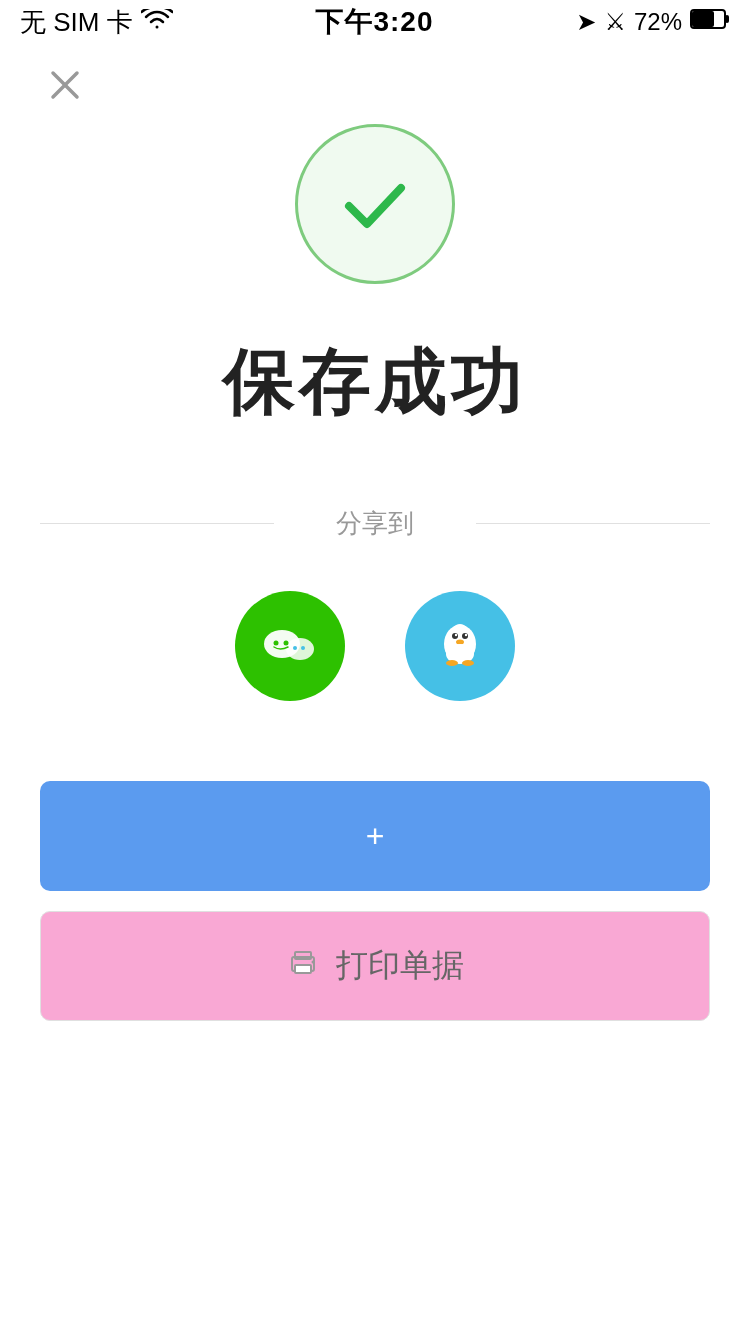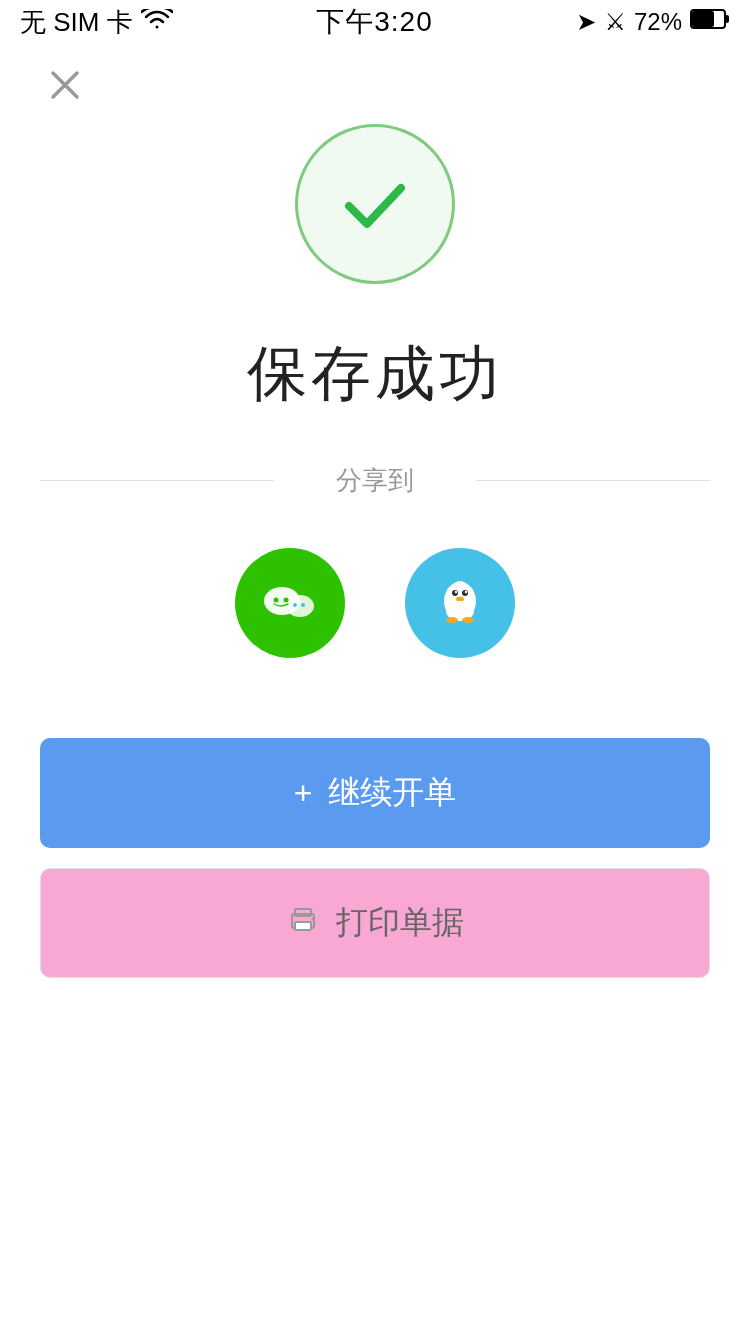--- a/index.html
+++ b/index.html
@@ -31,21 +31,21 @@
       display: flex;
       align-items: center;
       gap: 8px;
       font-size: 26px;
       font-weight: 500;
       color: #000;
     }
 
     .status-center {
       font-size: 28px;
-      font-weight: 400;
+      font-weight: 700;
       color: #000;
       letter-spacing: 1px;
     }
 
     .status-right {
       display: flex;
       align-items: center;
       gap: 8px;
       font-size: 24px;
       color: #000;
@@ -90,24 +90,24 @@
       margin-bottom: 50px;
     }
 
     .checkmark {
       width: 80px;
       height: 80px;
     }
 
     
     .success-title {
-      font-size: 60px;
-      font-weight: 400;
+      font-size: 72px;
+      font-weight: 700;
       color: #222;
-      margin-bottom: 48px;
+      margin-bottom: 76px;
       letter-spacing: 4px;
     }
 
     
     .share-divider {
       width: 100%;
       display: flex;
       align-items: center;
       padding: 0 40px;
       margin-bottom: 50px;
@@ -282,21 +282,20 @@
         <ellipse cx="24" cy="49" rx="6" ry="3" fill="#f5a623"></ellipse>
         <ellipse cx="40" cy="49" rx="6" ry="3" fill="#f5a623"></ellipse>
       </svg>
     </div>
   </div>
 
   <div class="action-buttons">
 
     <button class="action-btn primary">
       <span class="btn-icon">+</span>
-      <span class="btn-label">继续开单</span>
     </button>
 
     <button class="action-btn secondary">
       <span class="btn-icon">
         <svg width="34" height="34" viewBox="0 0 34 34" fill="none" xmlns="http://www.w3.org/2000/svg">
           <rect x="6" y="12" width="22" height="14" rx="2" stroke="#999" stroke-width="2" fill="none"></rect>
           <rect x="9" y="7" width="16" height="7" rx="1" stroke="#999" stroke-width="2" fill="none"></rect>
           <rect x="9" y="20" width="16" height="8" rx="1" fill="white" stroke="#999" stroke-width="2"></rect>
           <circle cx="27" cy="17" r="1.5" fill="#999"></circle>
         </svg>

